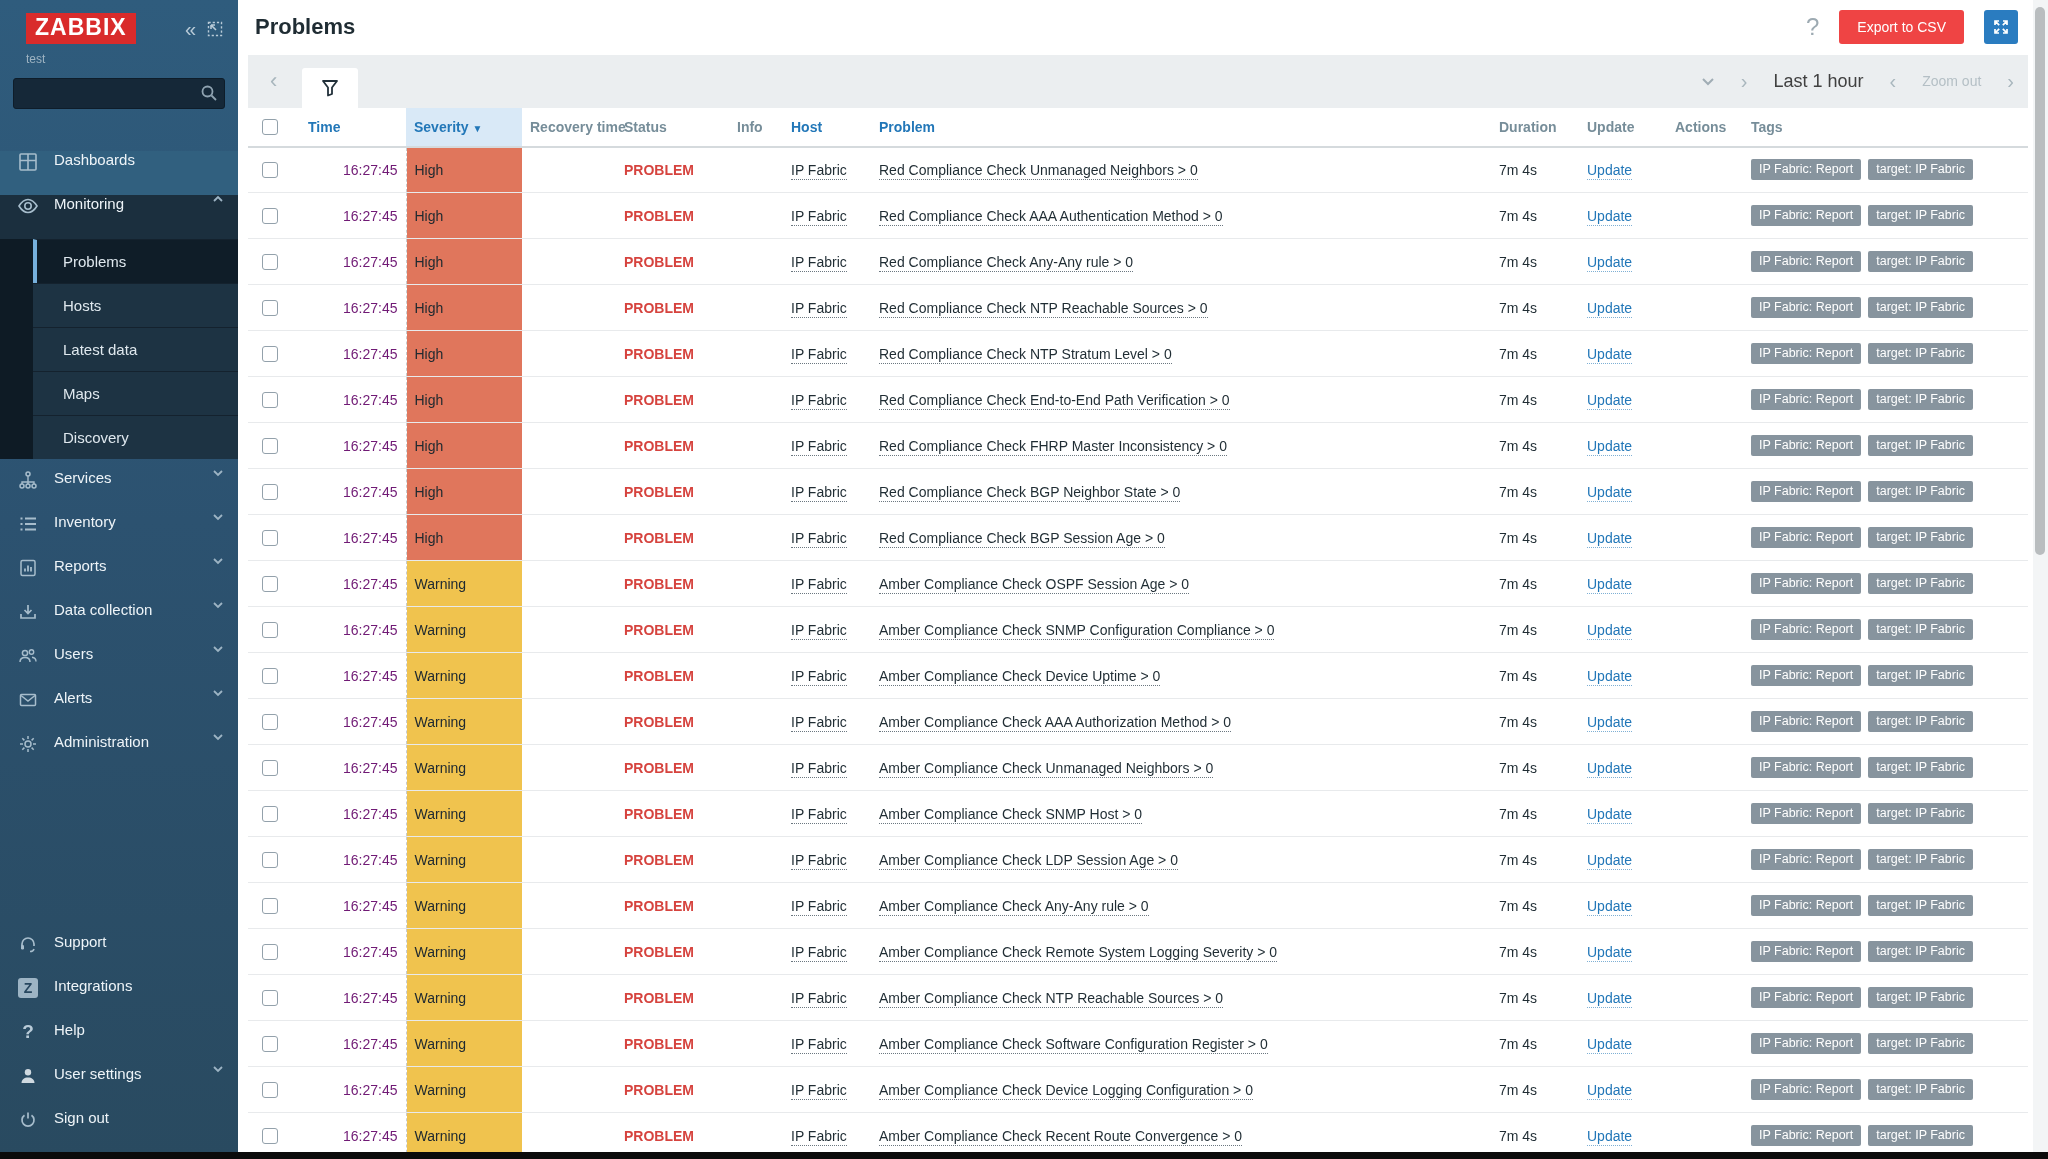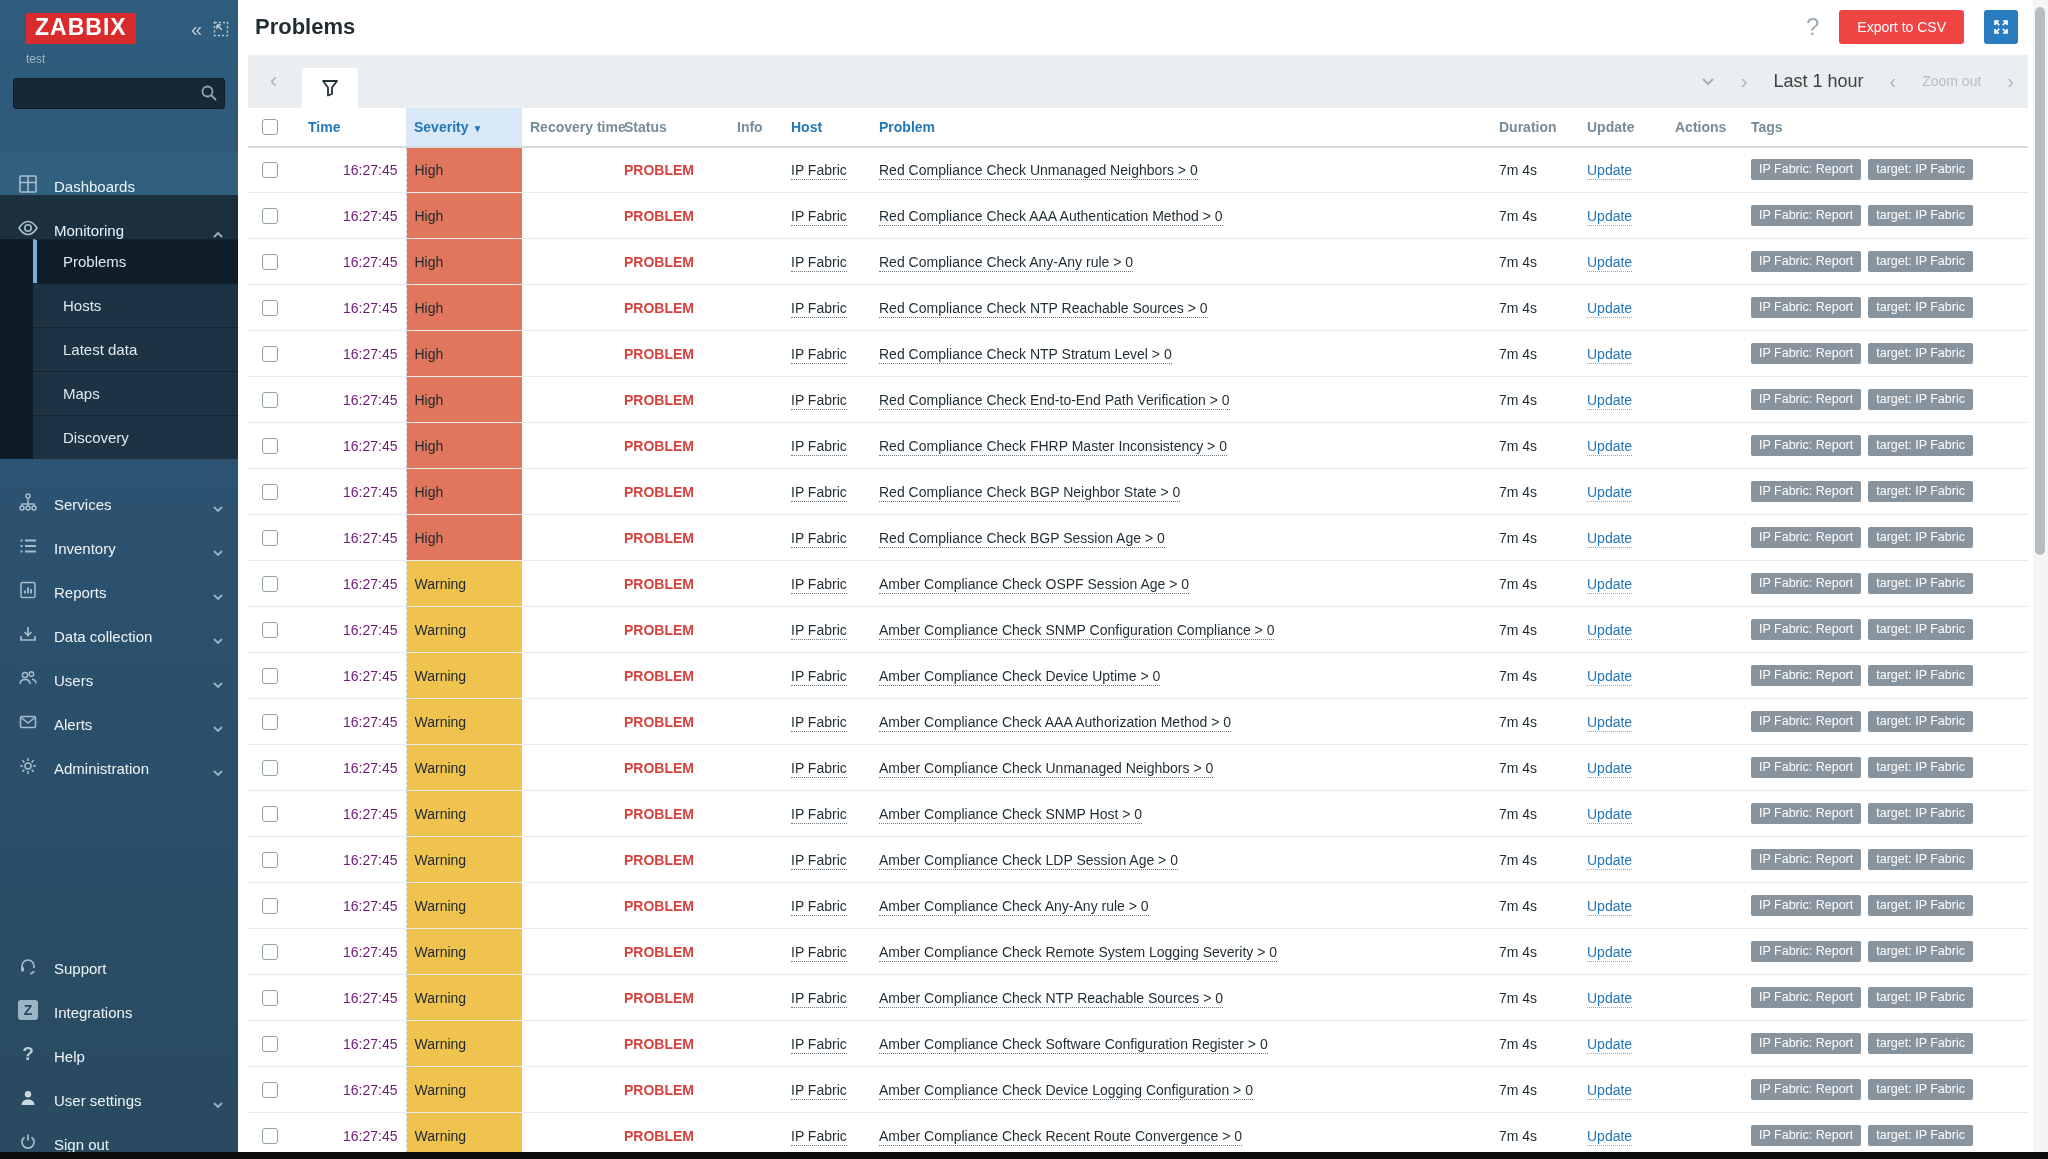--- a/index.html
+++ b/index.html
@@ -4,33 +4,33 @@
 <style>
   * { margin:0; padding:0; box-sizing:border-box; }
   html,body { width:2048px; height:1159px; overflow:hidden;
     font-family:"Liberation Sans", sans-serif; background:#fff; }
   body { display:flex; position:relative; }
 
   
   .sidebar { width:238px; height:1159px; flex:0 0 238px;
     background:linear-gradient(180deg,#2f5c7d 0%,#2c5270 45%,#294a60 100%);
     display:flex; flex-direction:column; color:#e6edf2; position:relative; z-index:2; }
-  .logo-row { display:flex; align-items:center; padding:13px 8px 2px 26px; }
+  .logo-row { display:flex; align-items:center; padding:13px 14px 2px 26px; }
   .logo { background:#d92b2b; color:#fff; font-weight:bold; font-size:23px;
     letter-spacing:1px; padding:1px 9px 3px 9px; }
   .logo-icons { margin-left:auto; display:flex; align-items:center; gap:12px; color:#b9cbd8; }
   .collapse-glyph { font-size:20px; line-height:1; letter-spacing:-2px; }
   .server-name { color:#9fb4c2; font-size:12px; padding:6px 0 0 26px; }
   .search-wrap { margin:12px 13px 0 13px; position:relative; }
   .search-input { width:100%; height:31px; background:#152838; border:1px solid #0e1d2a;
     border-radius:3px; color:#dfe8ee; padding:0 30px 0 10px; font-size:14px; outline:none; }
   .search-icon { position:absolute; right:7px; top:6px; }
 
   .nav { margin-top:42px; }
-  .nav-item { height:44px; display:flex; align-items:flex-end; padding:0 14px 0 17px;
+  .nav-item { height:44px; display:flex; align-items:flex-start; padding:0 14px 0 17px;
     font-size:15px; color:#eef4f8; cursor:pointer; }
   .nav-item .ico { width:22px; height:22px; margin-right:15px; display:flex;
     align-items:center; justify-content:center; }
   .nav-item .chev { margin-left:auto; }
   .nav-item.hl { background:#31607f; }
   .group-open { background:#1b2f3e; }
   .submenu-row { display:flex; height:44px; }
   .submenu-strip { width:33px; background:#0e1b25; flex:0 0 33px; }
   .submenu-item { flex:1; background:#1d3343; border-top:1px solid #14222e;
     display:flex; align-items:center; padding-left:30px; font-size:15px; color:#dfe8ee; cursor:pointer; }

